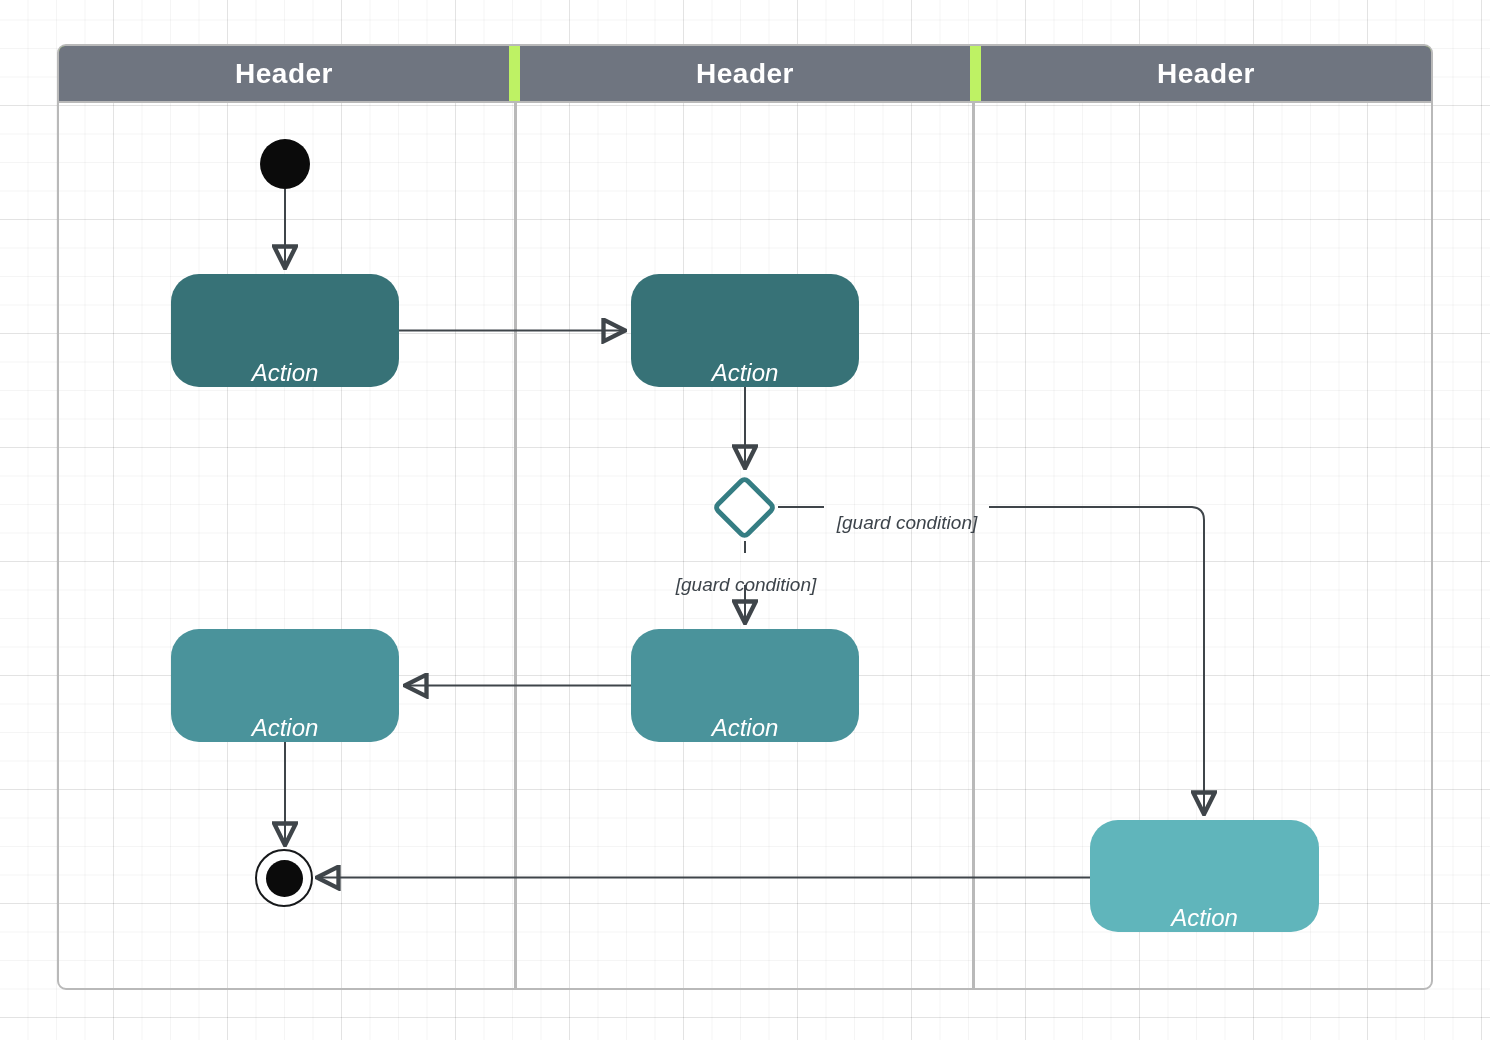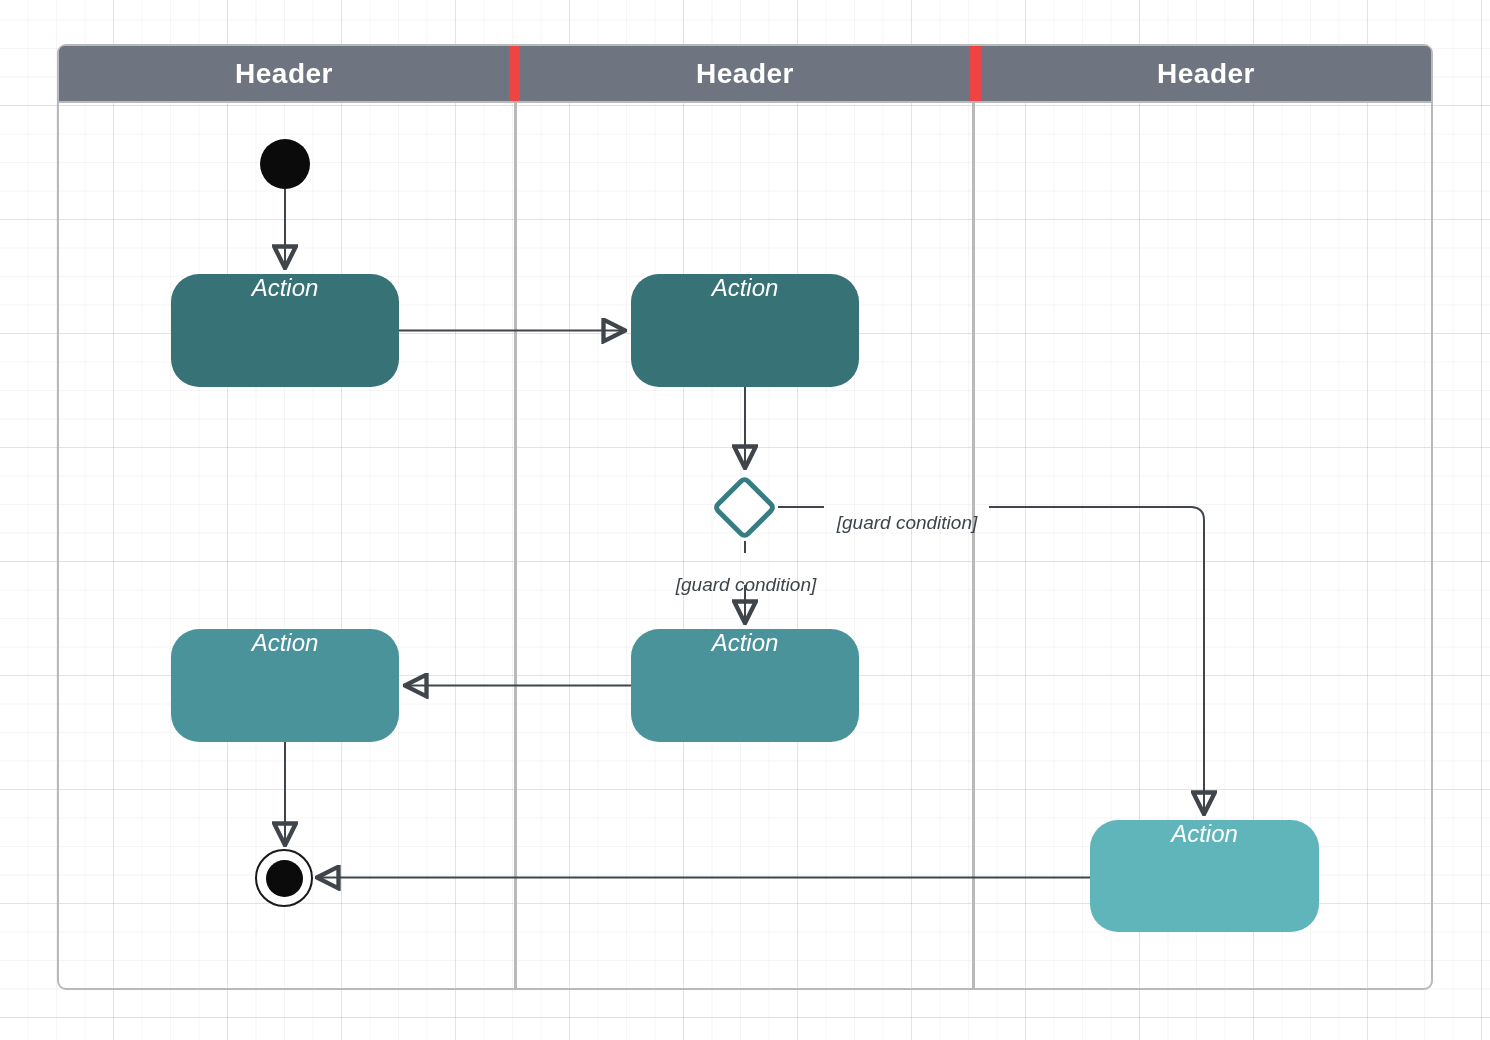--- a/index.html
+++ b/index.html
@@ -17,21 +17,21 @@
   }
   .canvas { position: absolute; left: 0; top: 0; width: 1490px; height: 1040px; }
 
   
   .pool {
     position: absolute; left: 57px; top: 44px; width: 1376px; height: 946px;
     border: 2.5px solid #b9b9b9; border-radius: 9px; box-sizing: border-box;
   }
   .header-row {
     position: absolute; left: 0; top: 0; right: 0; height: 55px;
-    display: flex; gap: 11px; background: #ef4444;
+    display: flex; gap: 11px; background: #bef264;
     border-bottom: 2.5px solid #b9b9b9;
     border-radius: 6px 6px 0 0;
   }
   .header-cell {
     flex: 1; background: #6f7580;
     display: flex; align-items: center; justify-content: center;
     color: #ffffff; font-weight: bold; font-size: 28px; letter-spacing: 0.5px;
   }
   .header-cell:first-child { border-top-left-radius: 6px; }
   .header-cell:last-child  { border-top-right-radius: 6px; }
@@ -42,21 +42,21 @@
   .divider-2 { left: 913px; }
 
   
   svg.edges { position: absolute; left: 0; top: 0; width: 1490px; height: 1040px; }
   svg.edges path, svg.edges line { stroke: #3f454a; stroke-width: 2; fill: none; }
 
   
   .node { position: absolute; box-sizing: border-box; }
   .action {
     width: 228px; height: 113px; border-radius: 28px;
-    display: flex; align-items: flex-start; justify-content: center;
+    display: flex; align-items: flex-end; justify-content: center;
     color: #ffffff; font-size: 24px; font-style: italic;
   }
   .teal-dark   { background: #377277; }
   .teal-medium { background: #4a939b; }
   .teal-light  { background: #60b5bb; }
 
   .start-node {
     left: 260px; top: 139px; width: 50px; height: 50px;
     background: #0b0b0b; border-radius: 50%;
   }

